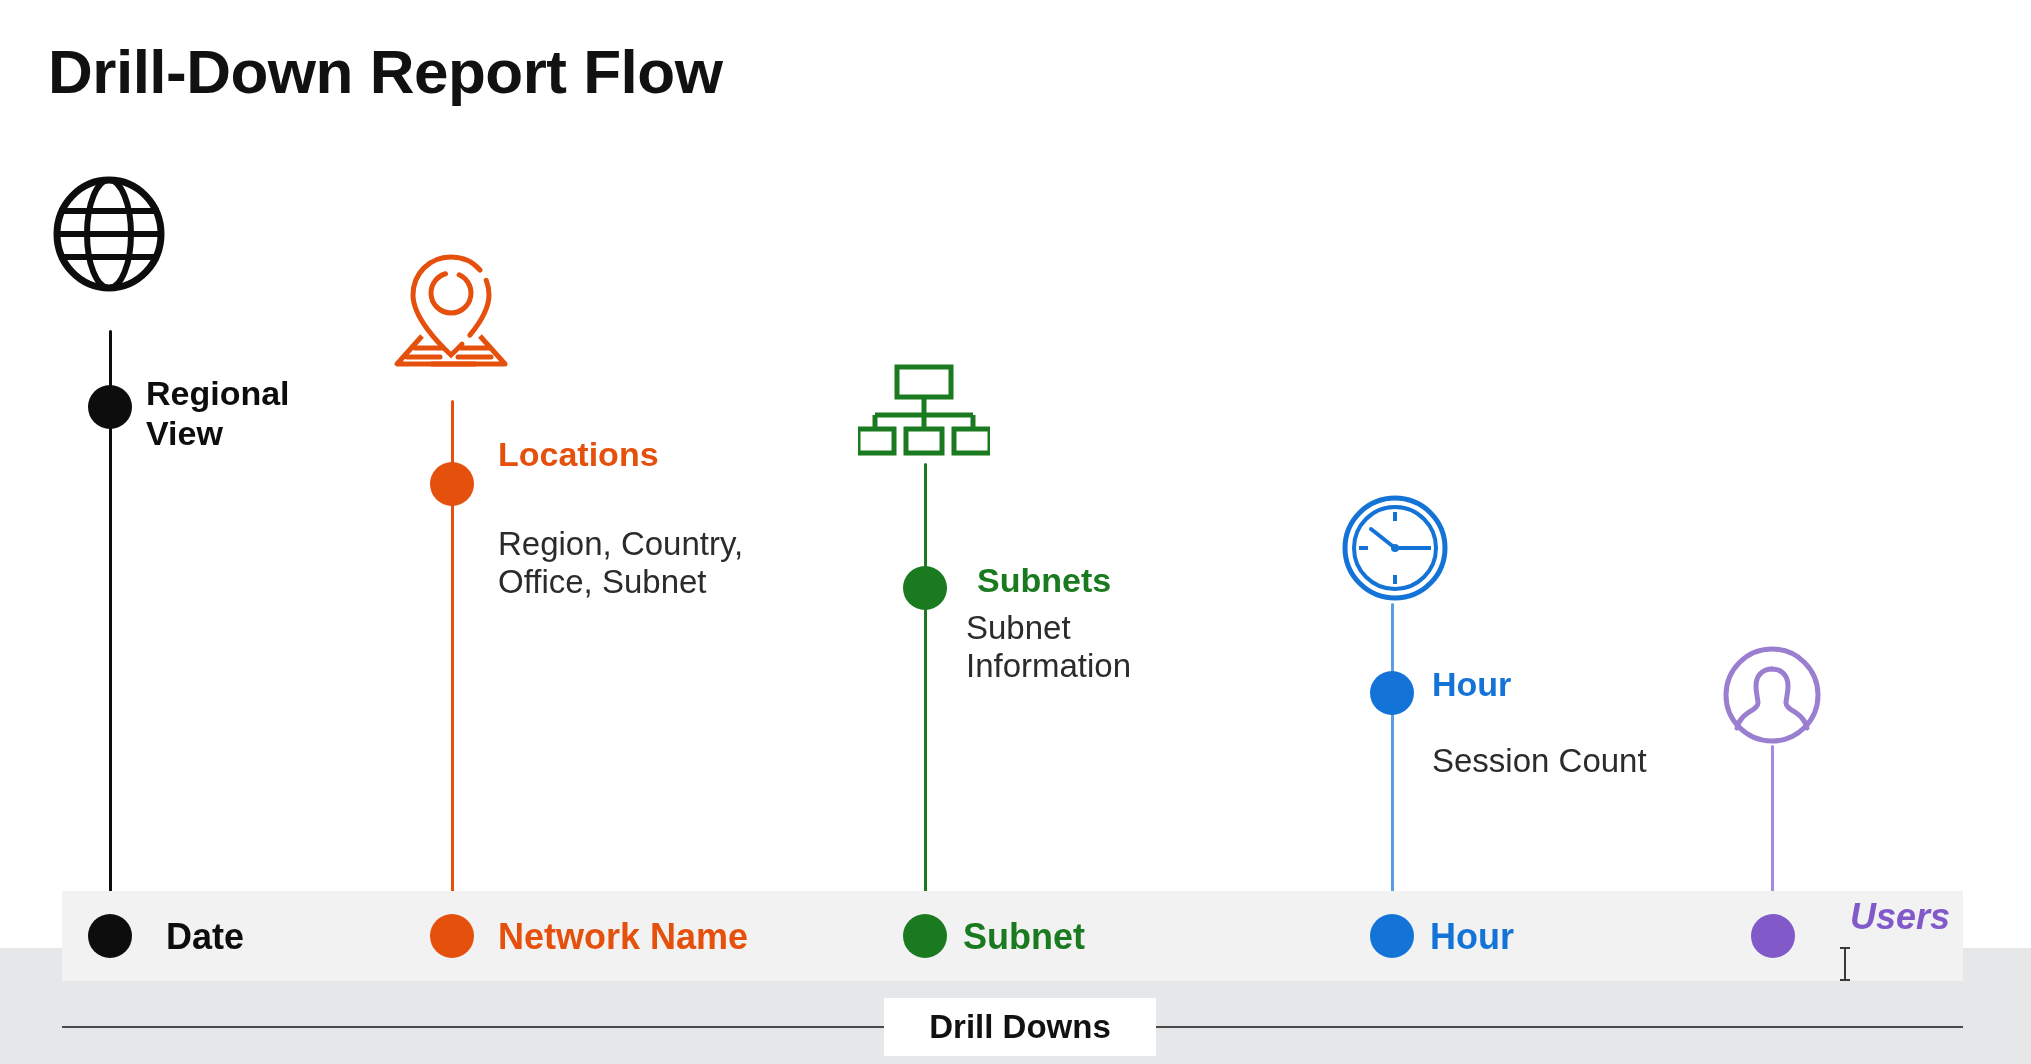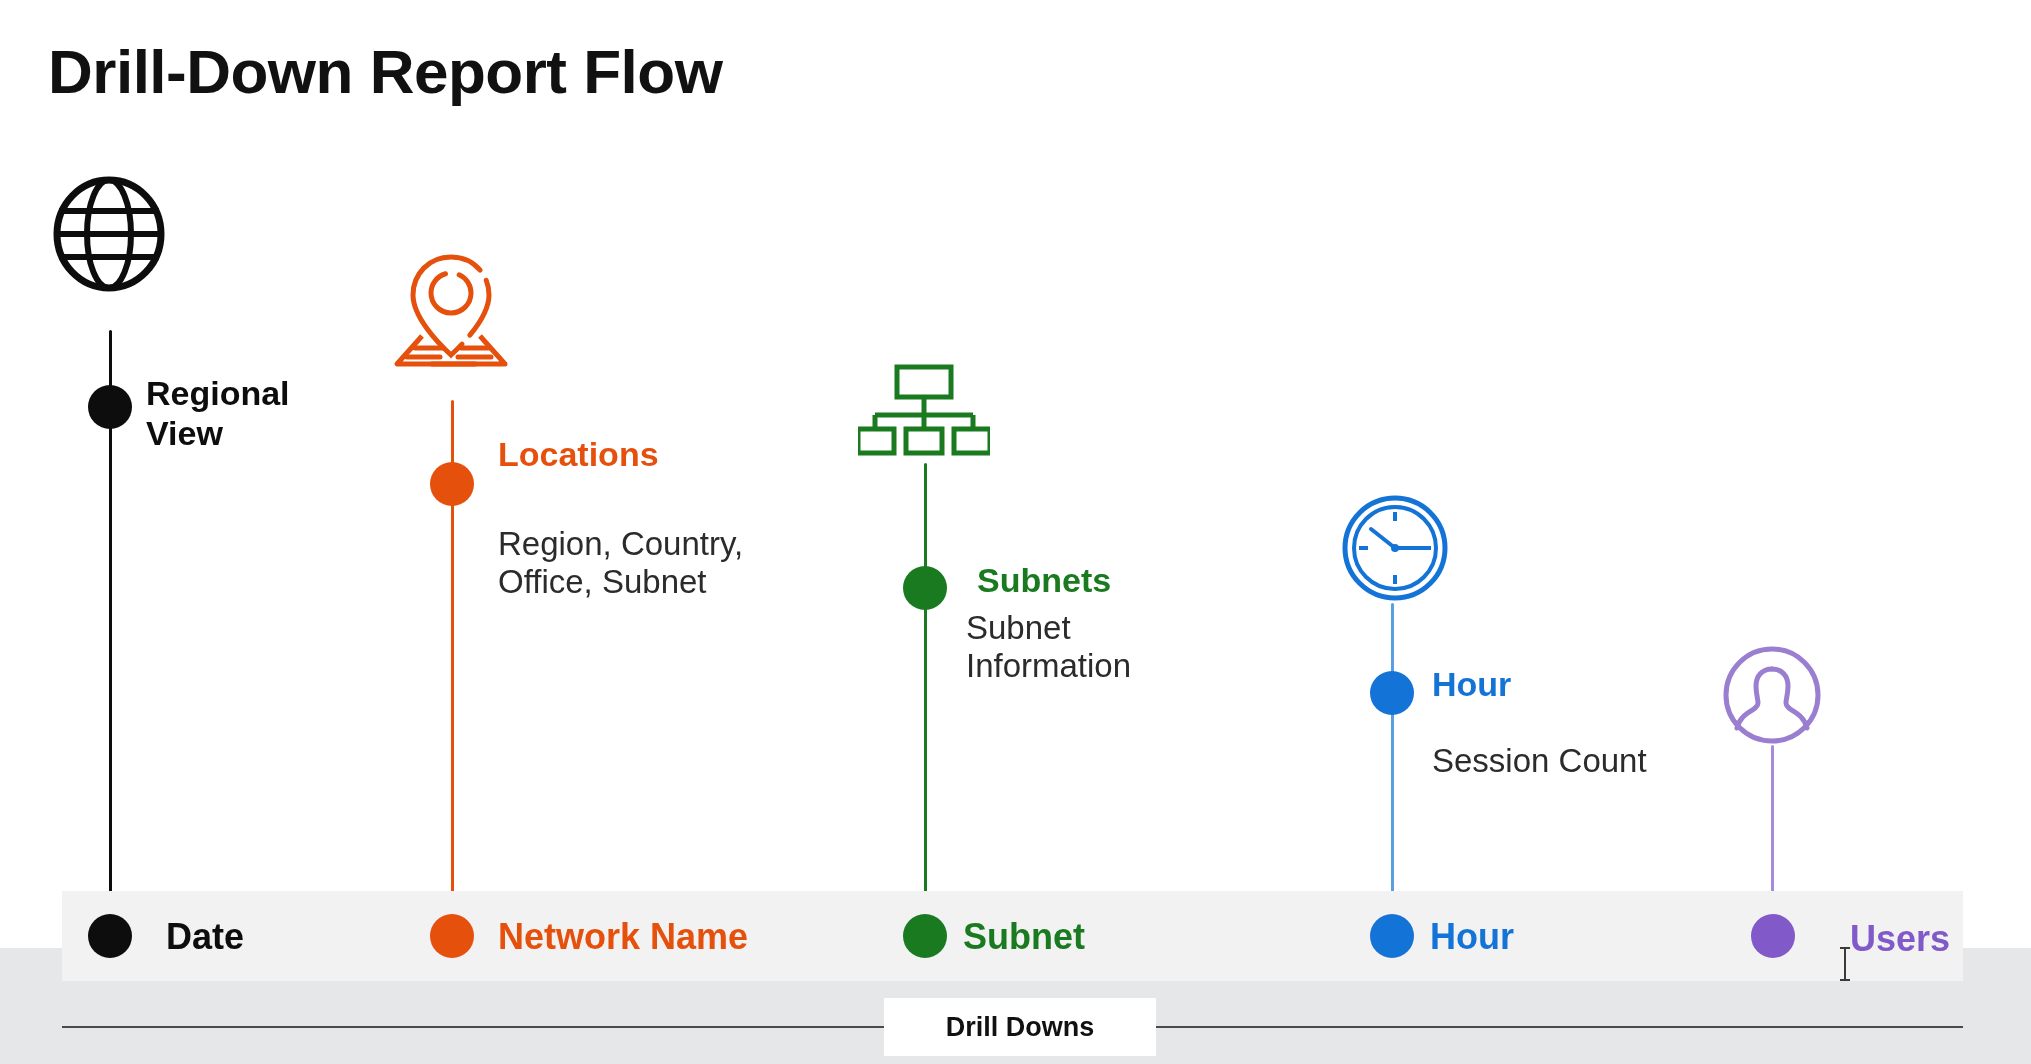--- a/index.html
+++ b/index.html
@@ -95,21 +95,21 @@
     left: 884px;
     top: 998px;
     width: 272px;
     height: 58px;
     background: #ffffff;
     display: flex;
     align-items: center;
     justify-content: center;
   }
   .footer-badge span {
-    font-size: 27px;
+    font-size: 33px;
     font-weight: bold;
     color: #111111;
     white-space: nowrap;
   }
 
   
   .text-caret {
     position: absolute;
     left: 1844px;
     top: 947px;
@@ -222,21 +222,21 @@
   <div class="leaf-dot" style="left:430px; top:914px; width:44px; height:44px; background:#e5500d;"></div>
   <div class="leaf-label" style="left:498px; top:916px; color:#e5500d;">Network Name</div>
 
   <div class="leaf-dot" style="left:903px; top:914px; width:44px; height:44px; background:#1a7a1f;"></div>
   <div class="leaf-label" style="left:963px; top:916px; color:#1a7a1f;">Subnet</div>
 
   <div class="leaf-dot" style="left:1370px; top:914px; width:44px; height:44px; background:#1373d6;"></div>
   <div class="leaf-label" style="left:1430px; top:916px; color:#1373d6;">Hour</div>
 
   <div class="leaf-dot" style="left:1751px; top:914px; width:44px; height:44px; background:#8159c8;"></div>
-  <div class="leaf-label" style="left:1850px; top:918px; color:#8159c8;">Users</div>
+  <div class="leaf-label" style="left:1850px; top:896px; color:#8159c8;font-style:italic;">Users</div>
 
   <div class="text-caret"></div>
 
   <div class="footer-rule"></div>
   <div class="footer-badge">
     <span>Drill Downs</span>
   </div>
 
 </div>
 

